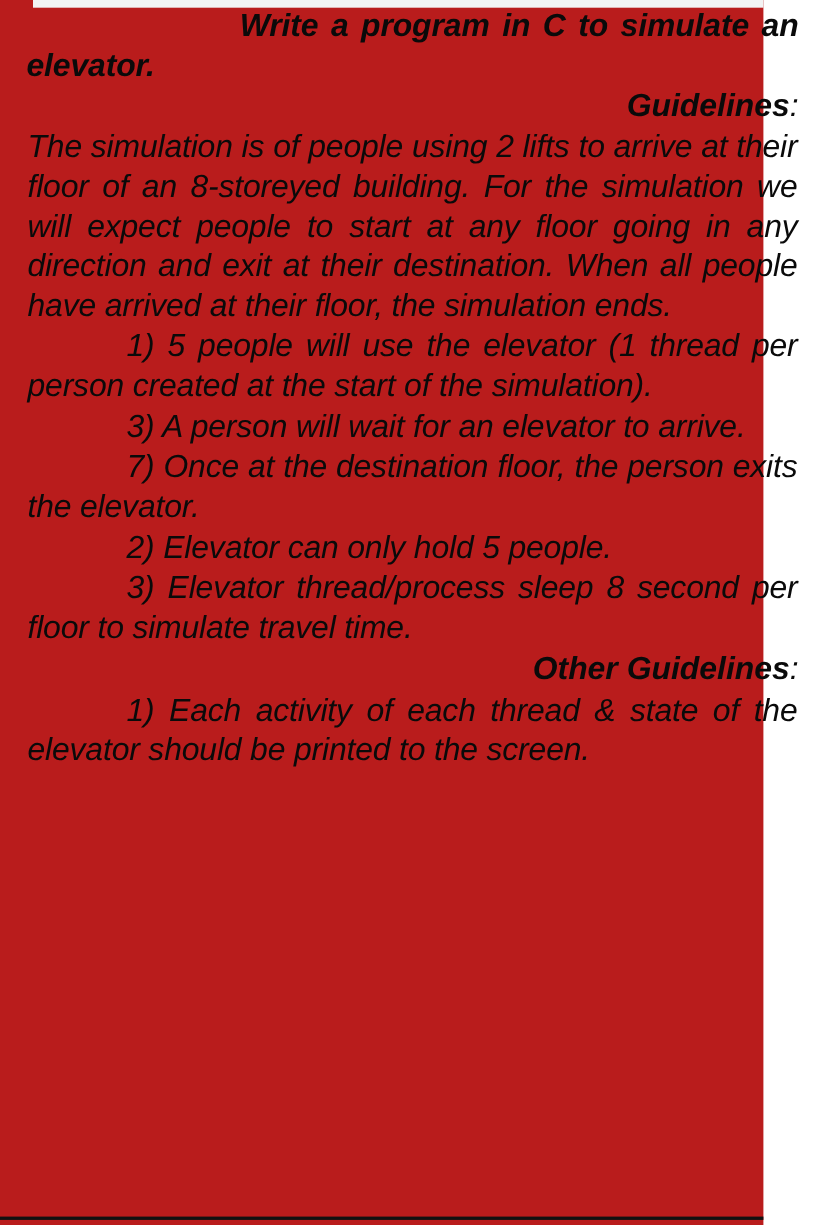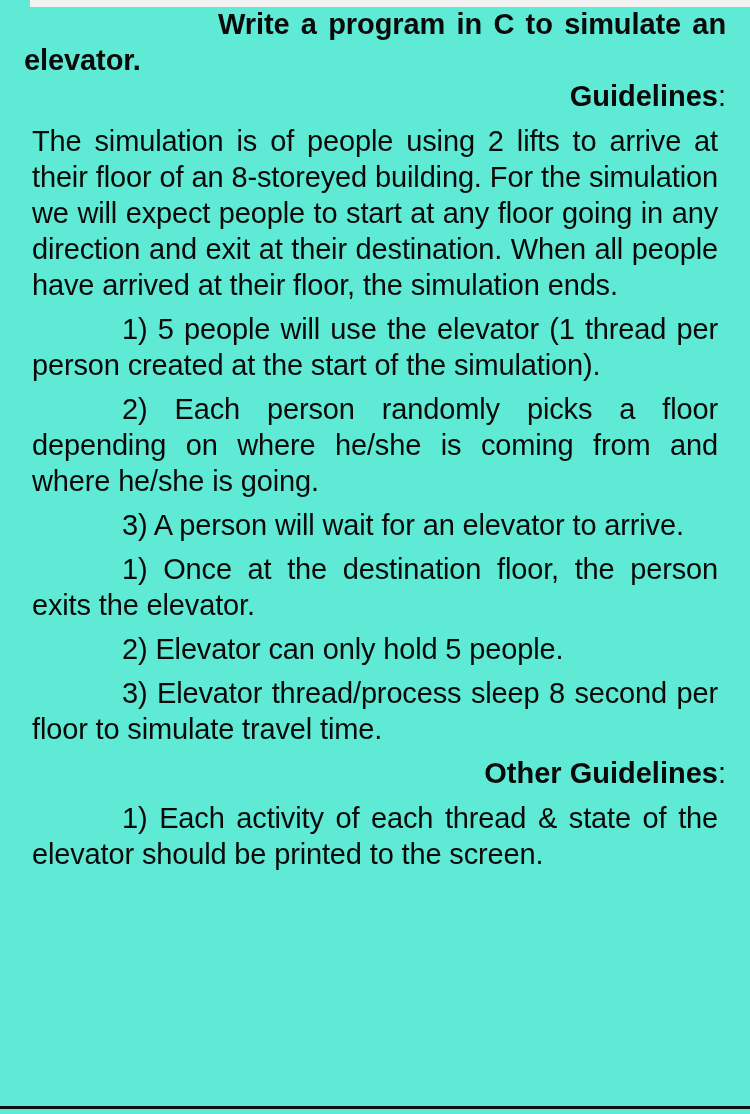--- a/index.html
+++ b/index.html
@@ -11,24 +11,25 @@
     width: 750px;
     height: 1114px;
     overflow: hidden;
     font-family: "Liberation Sans", sans-serif;
     color: #0a0a0a;
     -webkit-font-smoothing: none;
   }
 
   .page {
     position: relative;
-    width: 750px;
+    width: 694px;
     height: 1114px;
-    background: #5eead4;
+    background: #b91c1c;
     box-sizing: border-box;
+    font-style: italic;
   }
 
   
   .top-strip {
     position: absolute;
     top: 0;
     left: 30px;
     right: 0;
     height: 7px;
     background: #f3f3f3;
@@ -59,21 +60,21 @@
     margin: 0;
     text-align: right;
   }
   .section-head b {
     font-weight: bold;
   }
 
   p.body {
     font-size: 29px;
     line-height: 36px;
-    margin: 8px;
+    margin: 1px;
     text-align: justify;
     text-align-last: left;
     letter-spacing: -0.15px;
     word-spacing: 0px;
   }
 
   p.item {
     text-indent: 90px;
   }
 
@@ -94,23 +95,22 @@
   <div class="top-strip"></div>
 
   <div class="content">
 
     <h1 class="title">Write a program in C to simulate an elevator.</h1>
 
     <div class="section-head"><b>Guidelines</b><span>:</span></div>
     <p class="body">The simulation is of people using 2 lifts to arrive at their floor of an 8-storeyed building. For the simulation we will expect people to start at any floor going in any direction and exit at their destination. When all people have arrived at their floor, the simulation ends.</p>
 
     <p class="body item">1) 5 people will use the elevator (1 thread per person created at the start of  the simulation).</p>
-    <p class="body item">2) Each person randomly picks a floor depending on where he/she is coming from and where he/she is going.</p>
     <p class="body item">3) A person will wait for an elevator to arrive.</p>
-    <p class="body item">1) Once at the destination floor, the person exits the elevator.</p>
+    <p class="body item">7) Once at the destination floor, the person exits the elevator.</p>
 
     <p class="body item">2) Elevator can only hold 5 people.</p>
     <p class="body item">3) Elevator thread/process sleep 8 second per floor to simulate travel time.</p>
 
     <div class="section-head"><b>Other Guidelines</b><span>:</span></div>
     <p class="body item">1) Each activity of each thread &amp; state of the elevator should be printed to the screen.</p>
 
   </div>
 
   <div class="rule"></div>

